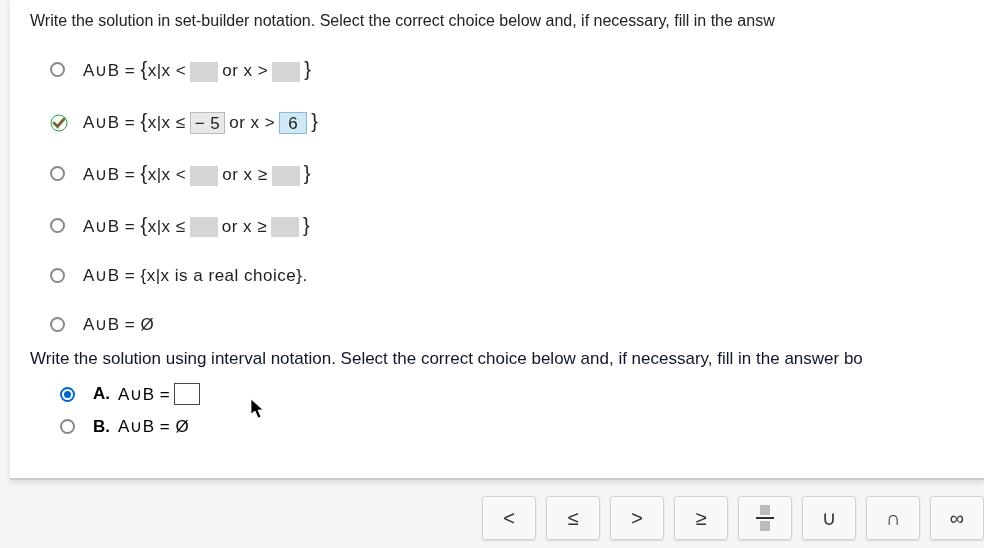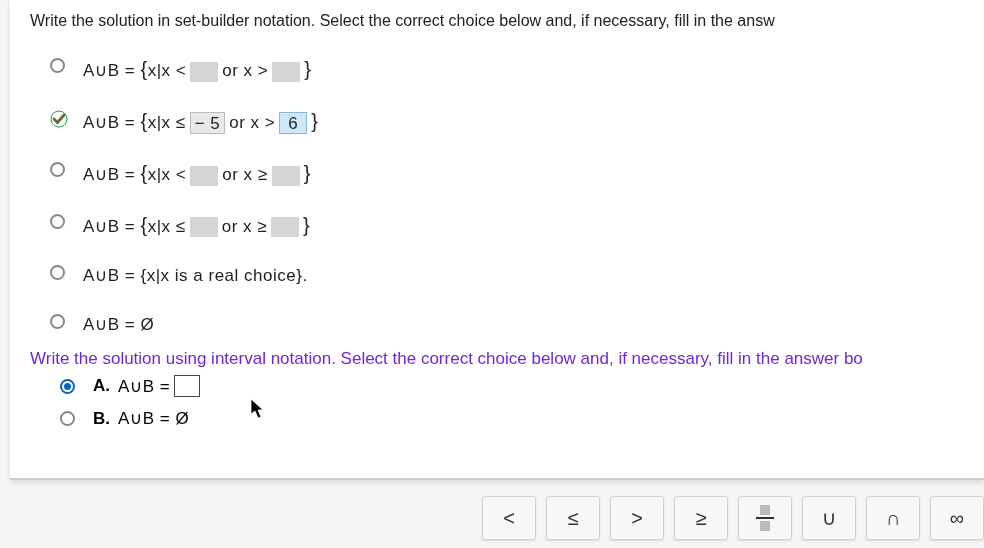--- a/index.html
+++ b/index.html
@@ -23,21 +23,21 @@
       font-size: 16px;
       color: #222;
       margin-bottom: 18px;
       white-space: nowrap;
     }
     .options {
       margin-left: 20px;
     }
     .option-row {
       display: flex;
-      align-items: flex-start;
+      align-items: center;
       margin-bottom: 13px;
       font-size: 17px;
       color: #222;
       margin-top: 28px;
     }
     .radio {
       width: 15px;
       height: 15px;
       border: 2px solid #888;
       border-radius: 50%;
@@ -96,23 +96,23 @@
     .answer-blank {
       display: inline-block;
       width: 26px;
       height: 22px;
       border: 1.5px solid #444;
       vertical-align: middle;
       margin-left: 4px;
     }
     .prompt2 {
       font-size: 17px;
-      color: #6d28d9;
+      color: #0f172a;
       margin-top: 14px;
-      margin-bottom: 6px;
+      margin-bottom: 14px;
       white-space: nowrap;
     }
     .sub-options {
       margin-left: 30px;
     }
     .sub-row {
       display: flex;
       align-items: center;
       margin-bottom: 11px;
       font-size: 17px;

